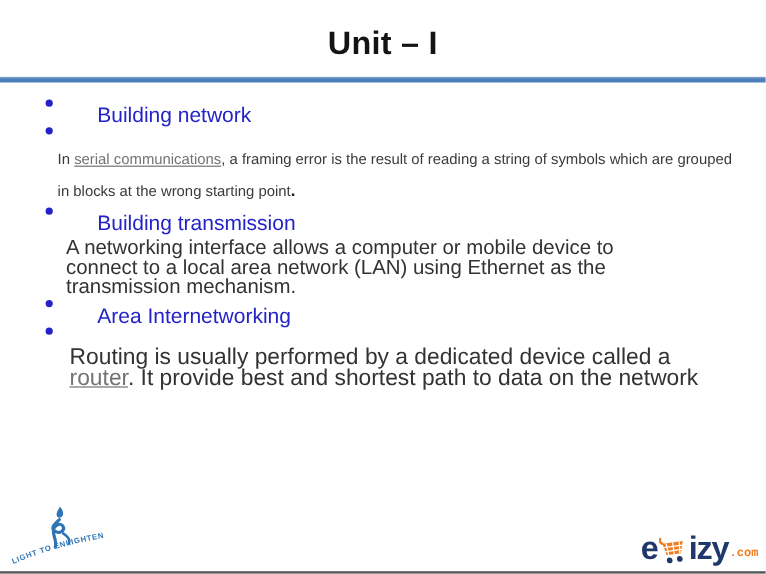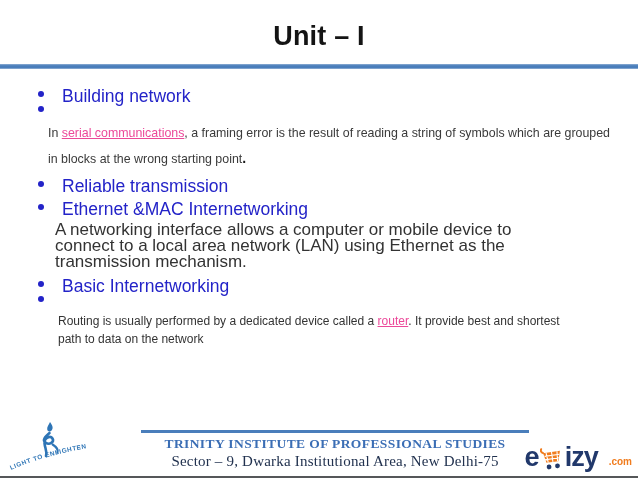--- a/index.html
+++ b/index.html
@@ -21,42 +21,42 @@
     margin:0;font-size:27px;line-height:34px;font-weight:bold;color:#ff0000;
     letter-spacing:.2px;
   }
   .header-rule{
     margin-top:11px;height:5px;width:100%;
     background:linear-gradient(180deg,#8fafd4 0%,#4a7ebb 35%,#4a7ebb 78%,#a9c0dd 100%);
   }
 
   
   .content{padding:16px 18px 0 38px;}
-  .bullet-row{display:flex;align-items:center;padding:1px 0;}
+  .bullet-row{display:flex;align-items:flex-start;padding:1px 0;gap:19px;}
   .bullet-dot{
     flex:0 0 auto;width:6px;height:6px;border-radius:50%;
     background:#2323c8;margin-right:18px;position:relative;top:-3px;
   }
   .bullet-label{
     font-size:17.5px;line-height:21px;color:#2323c8;font-weight:500;
   }
   .note{color:#3a3a3a;}
-  .note a{color:#ec4899;text-decoration:underline;cursor:pointer;}
+  .note a{color:#737373;text-decoration:underline;cursor:pointer;}
   .note-framing{
     margin:5px 0 3px 10px;max-width:572px;
     font-size:12.4px;line-height:25px;
   }
   .note-framing b{font-size:14px;color:#1a1a1a;}
   .note-ethernet{
     margin:1px 0 5px 17px;max-width:512px;
     font-size:17px;line-height:16px;color:#333333;
   }
   .note-routing{
     margin:6px 0 0 20px;max-width:528px;
-    font-size:12px;line-height:18px;color:#333333;
+    font-size:19px;line-height:18px;color:#333333;
   }
 
   
   .footer{position:absolute;left:0;right:0;bottom:2px;height:56px;}
   .footer-center{
     position:absolute;left:129px;bottom:6px;width:412px;text-align:center;
   }
   .footer-rule{height:3px;background:#4a7ebb;margin:0 12px 3px 12px;}
   .institute-name{
     font-family:"Liberation Serif", serif;
@@ -70,22 +70,22 @@
   .logo-left{position:absolute;left:8px;bottom:2px;width:92px;height:54px;}
   .logo-right{
     position:absolute;right:6px;bottom:6px;display:flex;align-items:flex-end;
   }
   .brand-text{
     font-family:"Liberation Sans", sans-serif;font-weight:bold;
     font-size:27px;line-height:26px;color:#21386b;letter-spacing:-1px;
   }
   .brand-cart{margin:0 1px;position:relative;top:2px;}
   .brand-tld{
-    font-family:Liberation Sans, sans-serif;font-weight:bold;
-    font-size:10px;color:#f07c1e;margin-left:11px;position:relative;top:-3px;
+    font-family:Liberation Mono, monospace;font-weight:bold;
+    font-size:10px;color:#f07c1e;margin-left:1px;position:relative;top:-3px;
   }
   .bottom-edge{
     position:absolute;left:0;right:0;bottom:0;height:2px;background:#555759;
   }
 </style>
 </head>
 <body>
 
 <div class="slide">
 
@@ -102,34 +102,30 @@
     </div>
 
     <div class="bullet-row">
       <span class="bullet-dot"></span>
     </div>
 
     <div class="note note-framing"><span>In </span><a>serial communications</a><span>, a framing error is the result of reading a string of symbols which are grouped in blocks at the wrong starting point</span><b>.</b></div>
 
     <div class="bullet-row">
       <span class="bullet-dot"></span>
-      <span class="bullet-label">Reliable transmission</span>
+      <span class="bullet-label">Building transmission</span>
     </div>
 
-    <div class="bullet-row">
-      <span class="bullet-dot"></span>
-      <span class="bullet-label">Ethernet &amp;MAC Internetworking</span>
-    </div>
 
     <div class="note note-ethernet">A networking interface allows a computer or mobile device to connect to a local area network (LAN) using Ethernet as the transmission mechanism.</div>
 
 
     <div class="bullet-row">
       <span class="bullet-dot"></span>
-      <span class="bullet-label">Basic Internetworking</span>
+      <span class="bullet-label">Area Internetworking</span>
     </div>
 
     <div class="bullet-row">
       <span class="bullet-dot"></span>
     </div>
 
     <div class="note note-routing"><span>Routing is usually performed by a dedicated device called a </span><a>router</a><span>. It provide best and shortest path to data on the network</span></div>
 
   </div>
 
@@ -140,25 +136,20 @@
         <path d="M42 2 C44.5 5.5 45.5 8 43.8 10.2 C42.2 12.2 39.5 11.6 39.2 9.2 C38.9 6.8 40.8 4.6 42 2 Z" fill="#2e75b6" stroke="none"></path>
         <path d="M41.5 13 C37 17 34 20 37.5 22.5 C41.5 25.5 46.5 22 44.5 18.5 C42.5 15.2 36 17.5 36.5 23.5 C36.9 28 39.5 31.5 38 36" stroke-width="2.6" stroke-linecap="round"></path>
         <path d="M44.6 24.5 C48.5 27 50.5 29.5 49.5 32.5" stroke-width="2.2" stroke-linecap="round"></path>
       </g>
       <path id="motto-arc" d="M3 50 Q 40 34 86 27" fill="none"></path>
       <text font-size="6.4" fill="#2e75b6" letter-spacing="0.6" font-family="Liberation Sans, sans-serif" font-weight="bold">
         <textPath href="#motto-arc">LIGHT TO ENLIGHTEN</textPath>
       </text>
     </svg>
 
-    <div class="footer-center">
-      <div class="footer-rule"></div>
-      <div class="institute-name">TRINITY INSTITUTE OF PROFESSIONAL STUDIES</div>
-      <div class="institute-address">Sector – 9, Dwarka Institutional Area, New Delhi-75</div>
-    </div>
 
     <div class="logo-right">
       <span class="brand-text">e</span>
       <svg class="brand-cart" width="24" height="26" viewBox="0 0 24 26">
         <g transform="rotate(-8 12 13)">
           <path d="M4 6 L21 6 L18 16 L6 16 Z" fill="#f07c1e"></path>
           <path d="M7 6 L7.8 16 M12.5 6 L12.5 16 M18 6 L17.2 16 M5 9.4 L20 9.4 M4.6 12.8 L19 12.8" stroke="#ffffff" stroke-width="1.1" fill="none"></path>
           <path d="M4 6 C2.2 5 1.6 3.4 2.6 1.8" stroke="#f07c1e" stroke-width="2" fill="none" stroke-linecap="round"></path>
           <circle cx="8" cy="20.5" r="2.4" fill="#21386b"></circle>
           <circle cx="16.5" cy="20.5" r="2.4" fill="#21386b"></circle>

